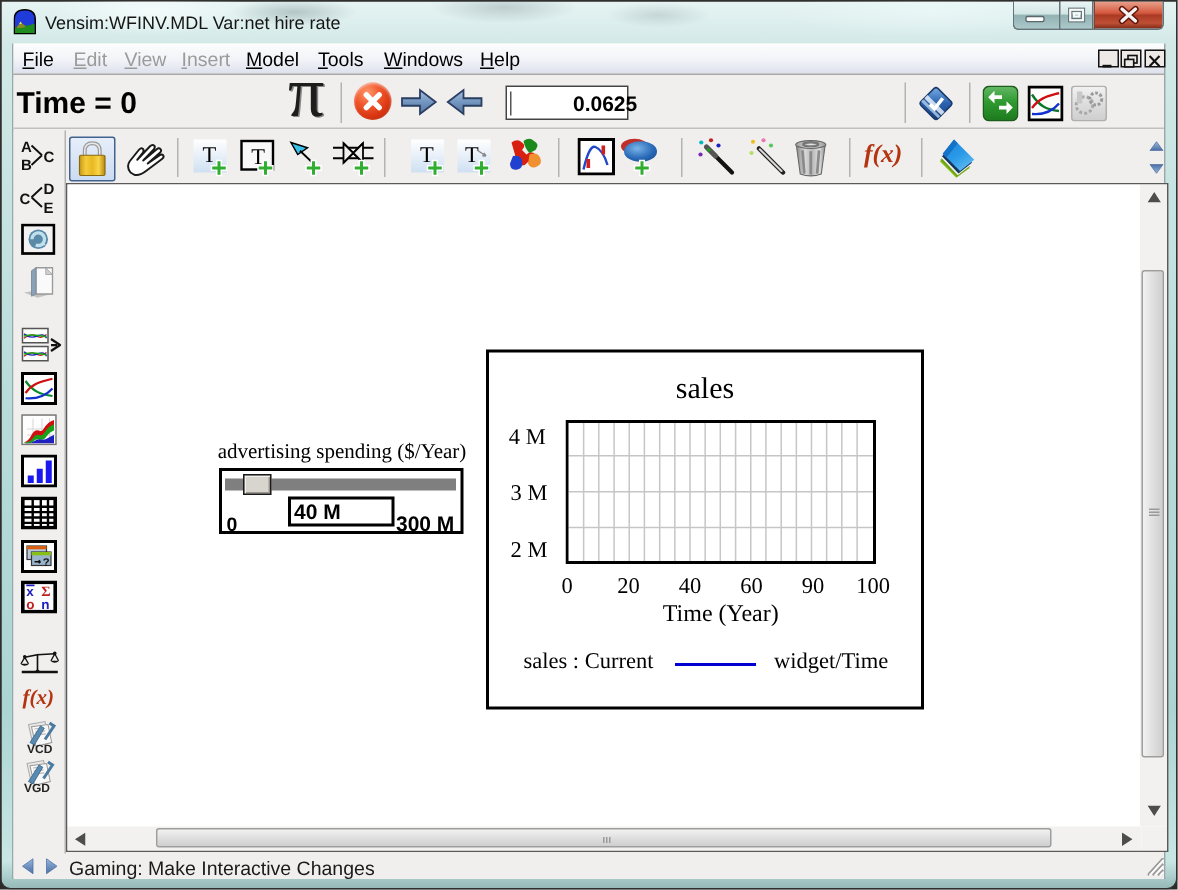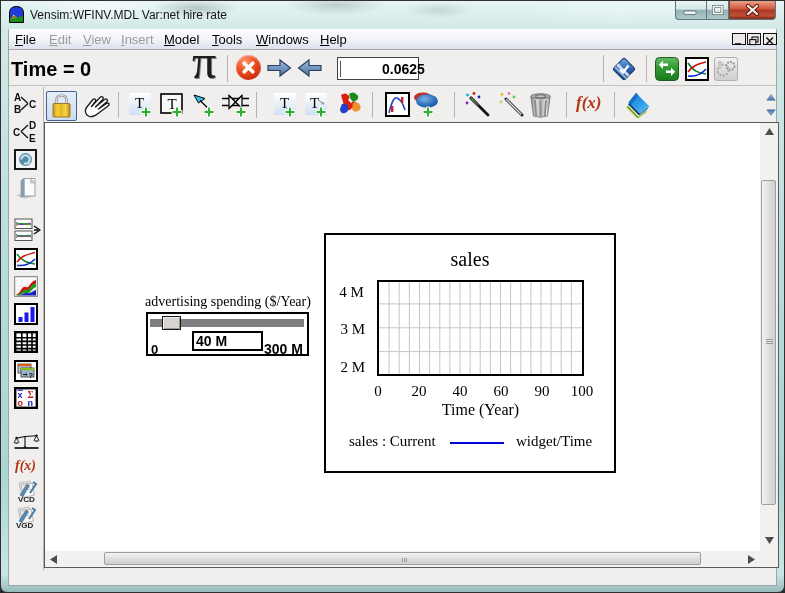--- a/index.html
+++ b/index.html
@@ -538,13 +538,30 @@
         </svg>
       <div class="sbthumbH" style="left:59px;width:597px;">
         <div style="position:absolute;left:297px;top:5px;width:1px;height:4px;background:#9a9a9a;box-shadow:2px 0 0 #9a9a9a, 4px 0 0 #9a9a9a;"></div>
       </div>
       <svg style="position:absolute;left:703px;top:4px;" width="7" height="9">
           <path d="M7 4.5 L0 0 L0 9 Z" fill="#4d4d4d"></path>
         </svg>
     </div>
     <div id="sbcorner"></div>
   </div>
+  <div id="statusrow">
+    <svg style="position:absolute;left:5px;top:3px;" width="26" height="11">
+      <path d="M8 0.5 L1 5.5 L8 10.5 Z" fill="url(#sb1)" stroke="#4a6fa5" stroke-width="0.5"></path>
+      <path d="M17 0.5 L24 5.5 L17 10.5 Z" fill="url(#sb1)" stroke="#4a6fa5" stroke-width="0.5"></path>
+      <defs>
+          <linearGradient id="sb1" x1="0" y1="0" x2="0" y2="1">
+            <stop offset="0" stop-color="#9ab8dc"></stop>
+            <stop offset="1" stop-color="#4a6fa5"></stop>
+          </linearGradient>
+        </defs>
+    </svg>
+    <span style="position:absolute;left:37px;top:2px">Gaming: Make Interactive Changes</span>
+    <svg style="position:absolute;left:756px;top:3px;" width="11" height="12">
+      <path d="M10.5 0 L0 11.5 M10.5 4 L3.5 11.5 M10.5 8 L7 11.5" stroke="#9a9a9a" stroke-width="1.4"></path>
+      <path d="M10.5 1.4 L1.4 11.5 M10.5 5.4 L4.9 11.5 M10.5 9.4 L8.4 11.5" stroke="#fdfdfd" stroke-width="1"></path>
+    </svg>
+  </div>
 </div>
 
 </body></html>

